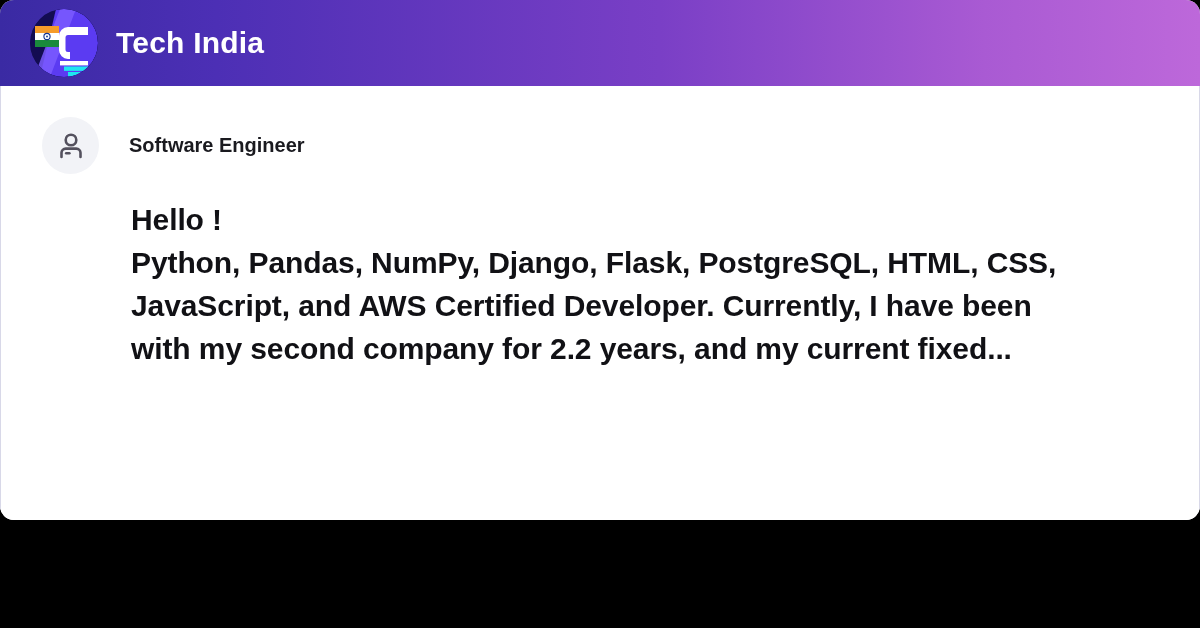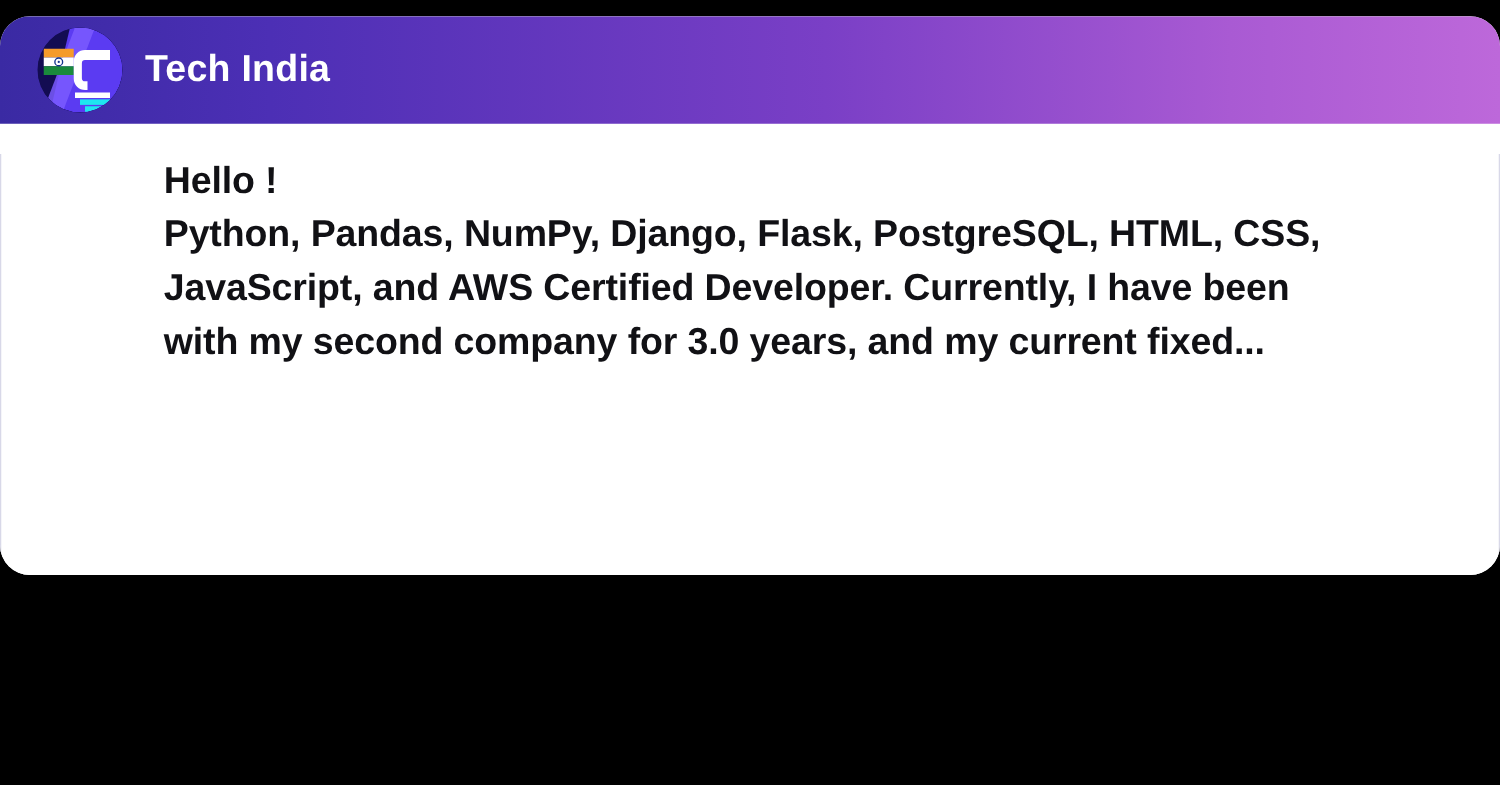--- a/index.html
+++ b/index.html
@@ -10,24 +10,24 @@
   body {
     width: 1200px;
     height: 628px;
     font-family: "Liberation Sans", sans-serif;
     overflow: hidden;
   }
 
   #card {
     position: absolute;
     left: 0;
-    top: 13px;
+    top: 0;
     width: 1200px;
-    height: 447px;
-    border-radius: 24px;
+    height: 520px;
+    border-radius: 14px;
     overflow: hidden;
     background: #ffffff;
     box-sizing: border-box;
   }
 
   
   #header {
     position: relative;
     height: 86px;
     background: linear-gradient(90deg, #3a2aa3 0%, #4c2fb5 18%, #7a3fc6 55%, #a95ad3 82%, #bd68da 100%);
@@ -180,26 +180,36 @@
           <rect x="38" y="63" width="20" height="4.4" fill="#1ee6f0"></rect>
         </g>
       </svg>
     </div>
 
     <div id="group-title">Tech India</div>
   </div>
 
   <div id="body">
 
+    <div id="author-row">
+      <div id="author-avatar">
+        <svg width="32" height="32" viewBox="0 0 32 32" aria-hidden="true">
+          <circle cx="16" cy="10" r="5.3" fill="none" stroke="#54515e" stroke-width="2.6"></circle>
+          <path d="M6.5 27 v-4.2 a4.2 4.2 0 0 1 4.2 -4.2 h10.6 a4.2 4.2 0 0 1 4.2 4.2 V27" fill="none" stroke="#54515e" stroke-width="2.6" stroke-linecap="round"></path>
+          <line x1="11.2" y1="23.2" x2="14.4" y2="23.2" stroke="#54515e" stroke-width="2.6" stroke-linecap="round"></line>
+        </svg>
+      </div>
+      <div id="author-title">Software Engineer</div>
+    </div>
 
     <div id="post-body">
       <div class="line">Hello !</div>
       <div class="line">Python, Pandas, NumPy, Django, Flask, PostgreSQL, HTML, CSS,</div>
       <div class="line">JavaScript, and AWS Certified Developer. Currently, I have been</div>
-      <div class="line">with my second company for 3.0 years, and my current fixed...</div>
+      <div class="line">with my second company for 2.2 years, and my current fixed...</div>
     </div>
 
     <div id="footer">
 
       <div id="reactions">
         <div id="reaction-stack">
 
           <div class="badge b3">
             <svg width="30" height="30" viewBox="0 0 30 30">
               <defs>

